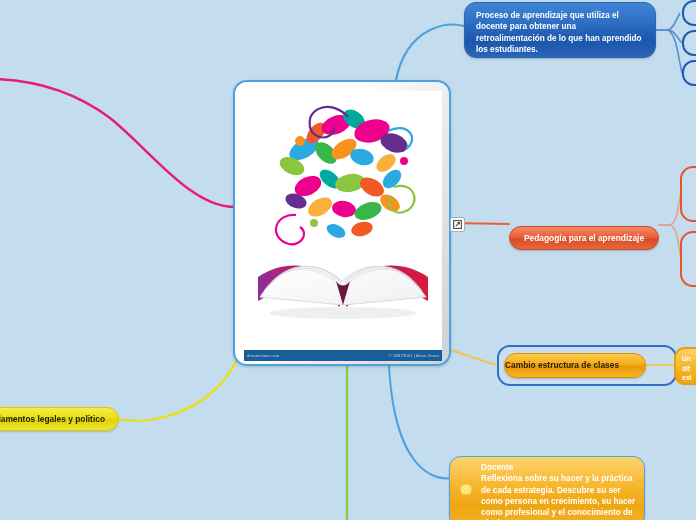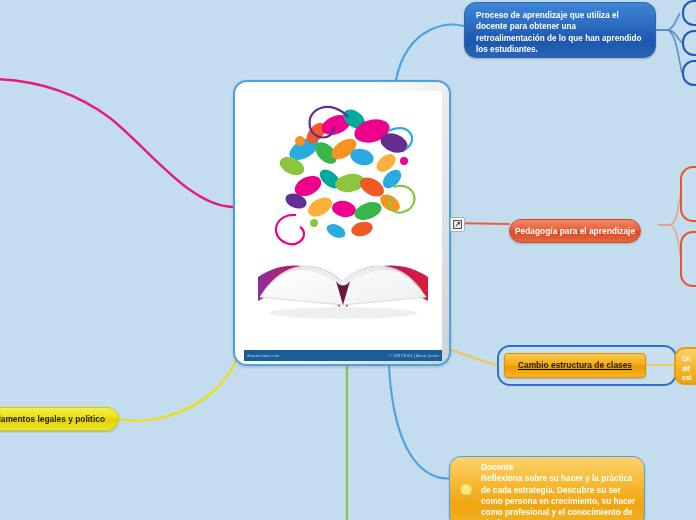--- a/index.html
+++ b/index.html
@@ -102,22 +102,22 @@
   .node-blue-note .node-text {
     color: #ffffff;
     font-size: 8.2px;
     font-weight: bold;
     line-height: 11.3px;
   }
 
   
   .node-red-pill {
     left: 509px;
-    top: 219px;
-    width: 132px;
+    top: 226px;
+    width: 150px;
     height: 24px;
     border-radius: 12px;
     background: linear-gradient(180deg, #f08a64 0%, #e8603a 45%, #d94c26 55%, #e5683f 100%);
     border: 1px solid #cf4a26;
     box-shadow: 0 1px 2px rgba(0,0,0,0.2);
     display: flex;
     align-items: center;
     justify-content: center;
   }
   .node-red-pill .node-text {
@@ -138,28 +138,27 @@
     border-radius: 13px;
     background: rgba(255,255,255,0.10);
   }
 
   
   .node-orange-pill {
     left: 504px;
     top: 353px;
     width: 142px;
     height: 25px;
-    border-radius: 4px;
+    border-radius: 12px;
     background: linear-gradient(180deg, #fcca4e 0%, #f5ab17 45%, #e99a06 55%, #f6b325 100%);
     border: 1px solid #d89200;
     box-shadow: 0 1px 2px rgba(0,0,0,0.2);
     display: flex;
     align-items: center;
-    justify-content: center;
-    text-decoration: underline;
+    justify-content: flex-start;
   }
   .node-orange-pill .node-text {
     color: #2a2208;
     font-size: 8.4px;
     font-weight: bold;
     line-height: 11px;
     text-align: center;
   }
 
   

